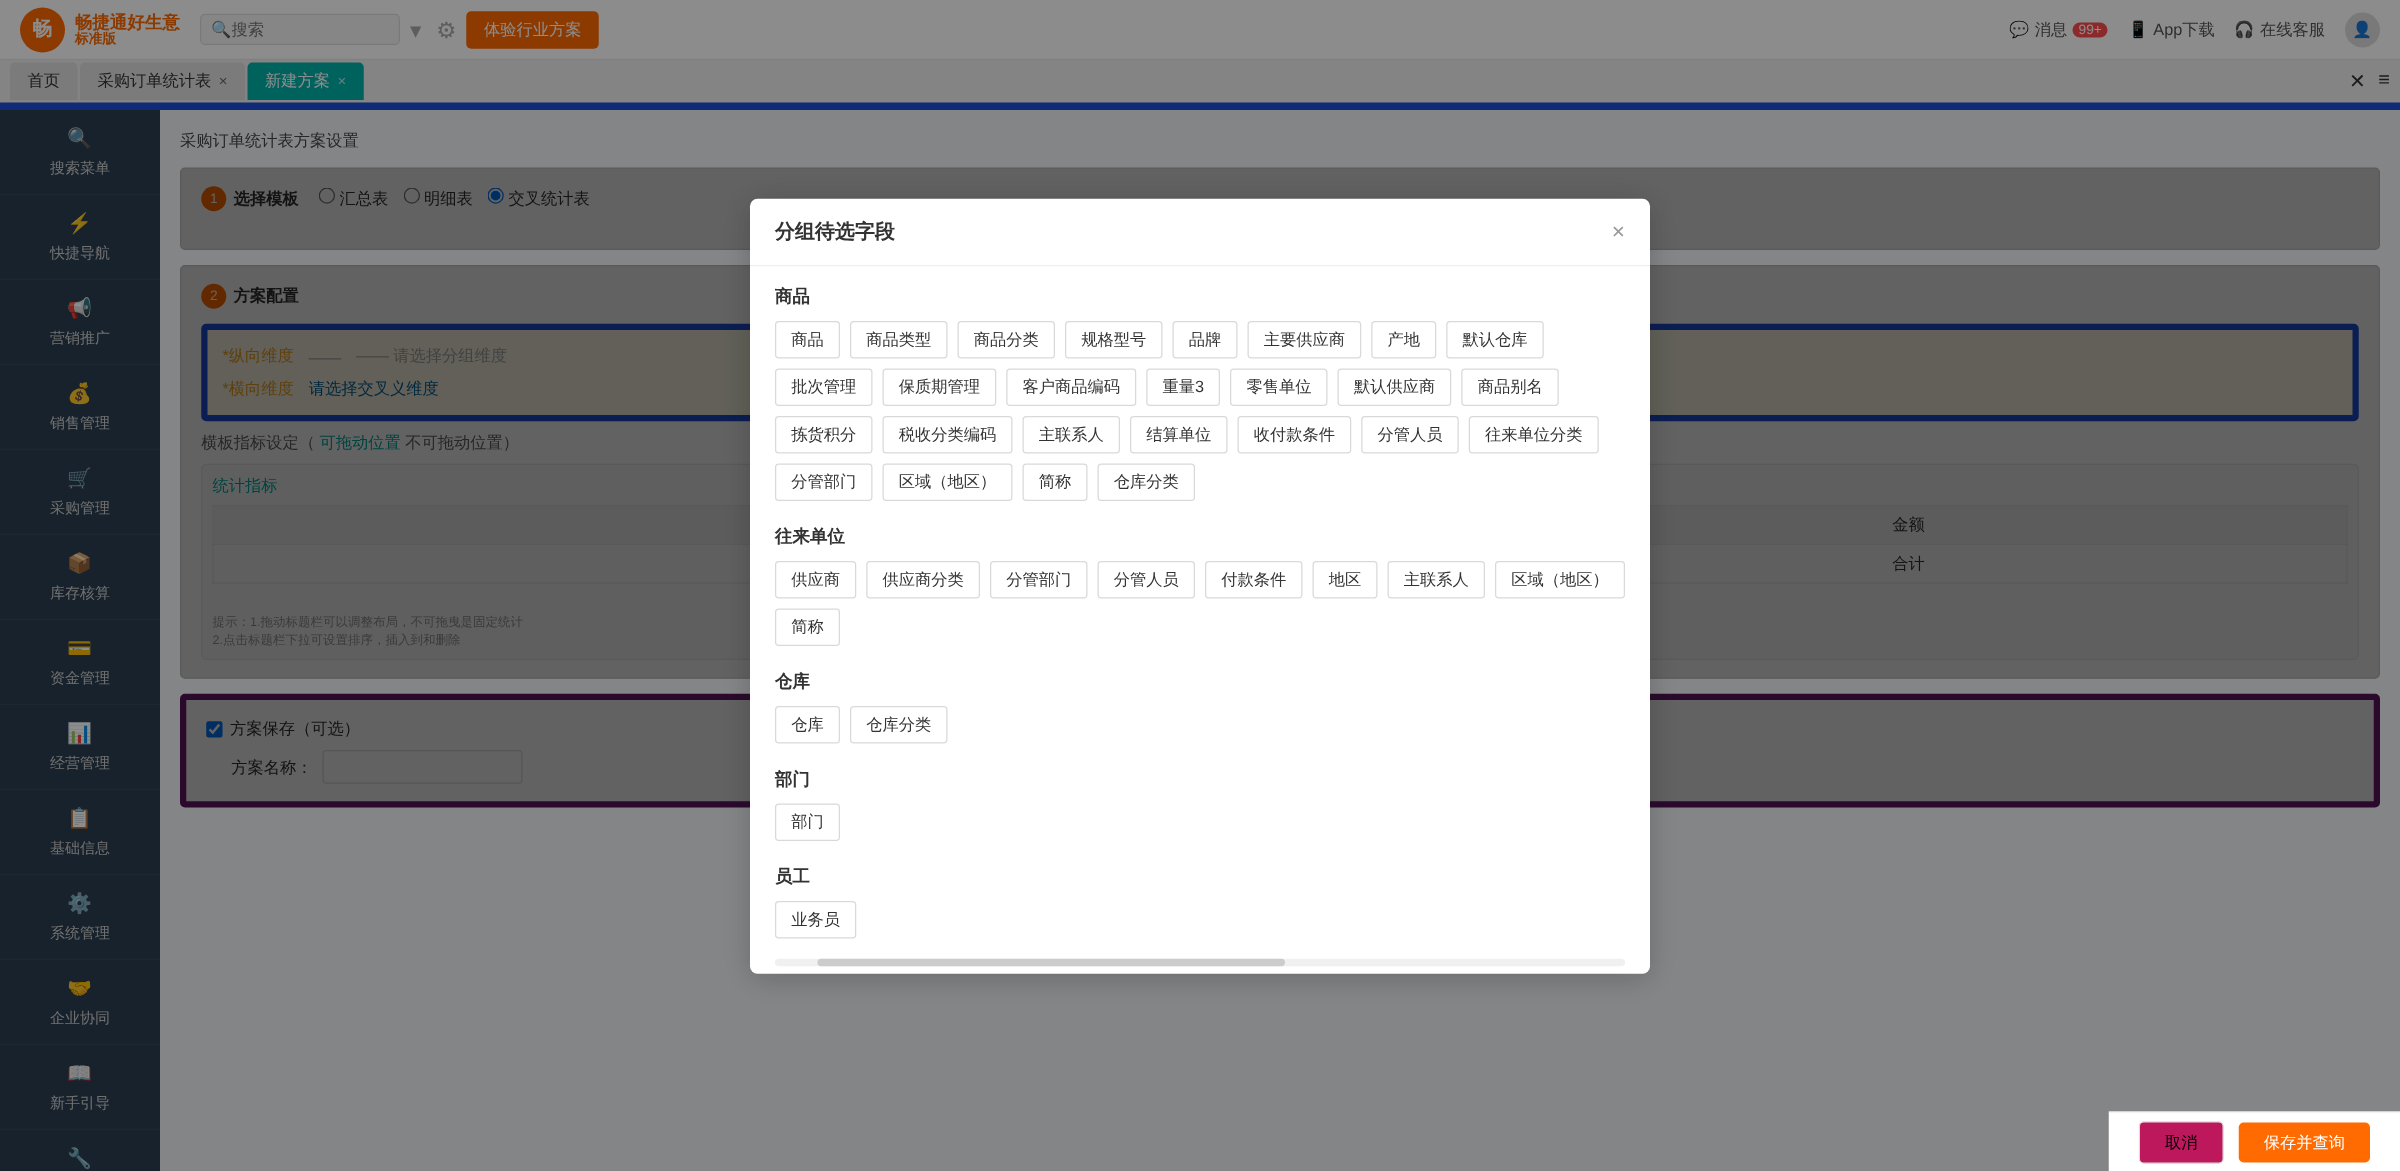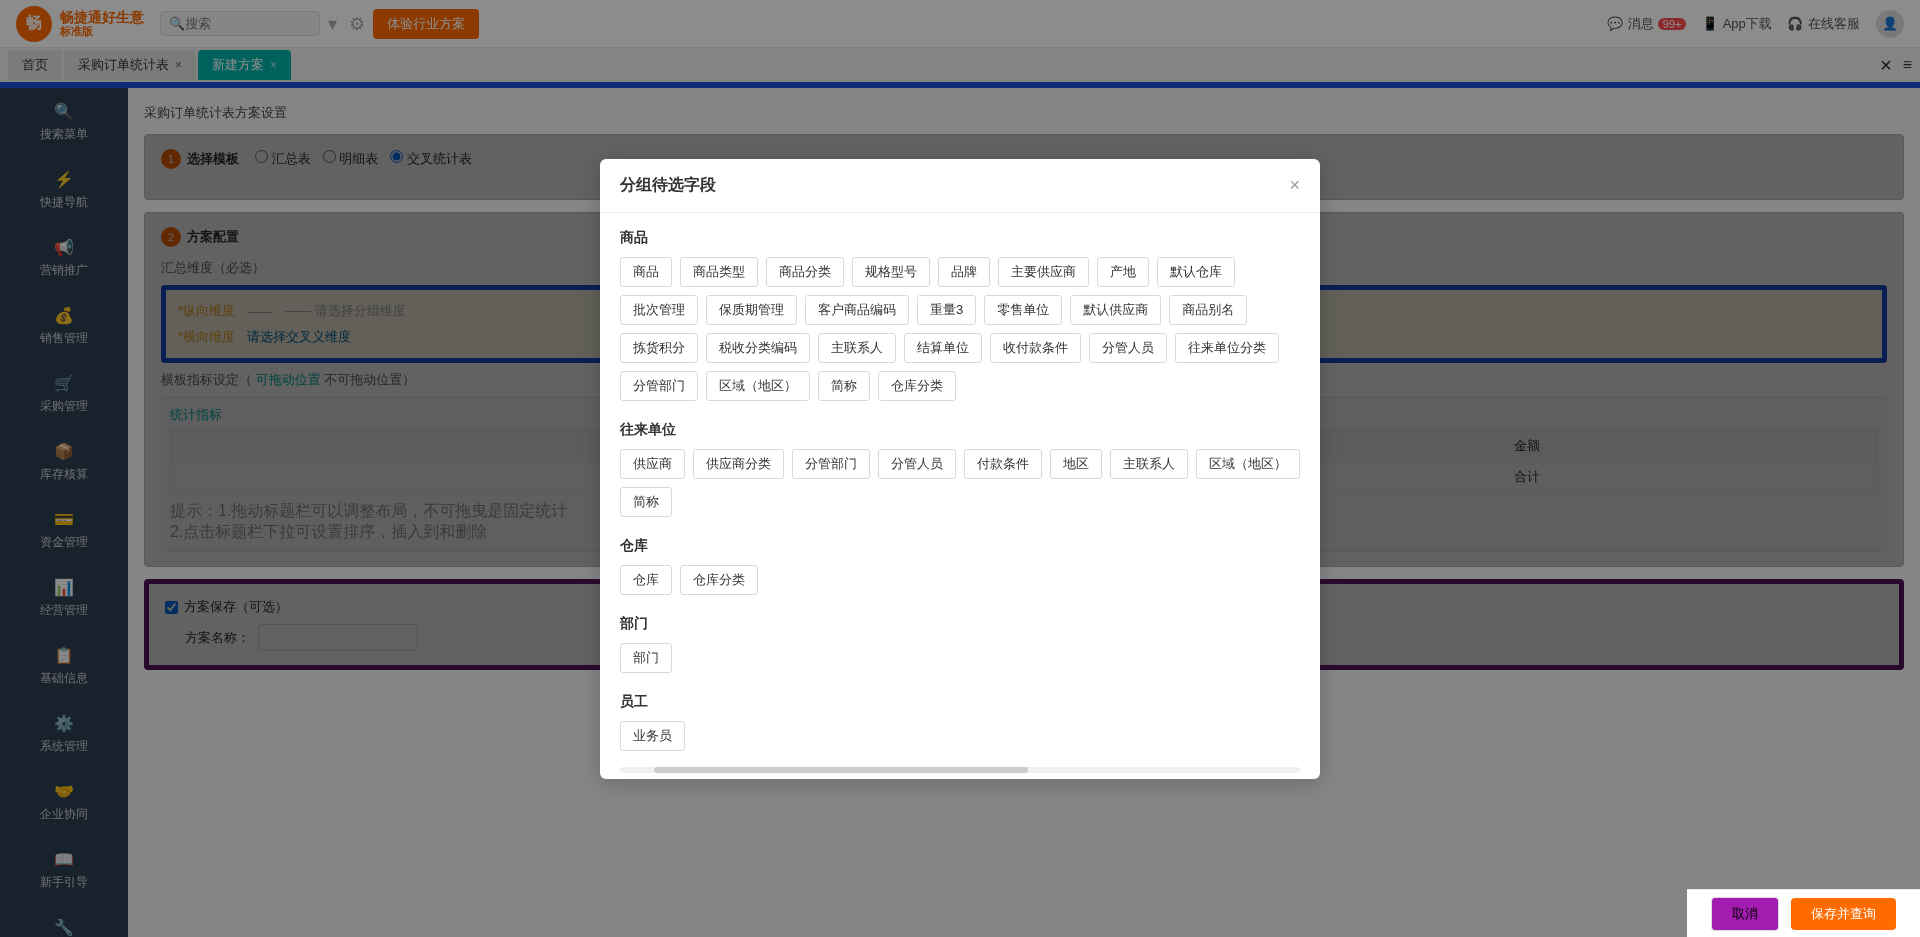--- a/index.html
+++ b/index.html
@@ -35,21 +35,21 @@
     
     .main-content { flex: 1; overflow: auto; padding: 16px; position: relative; }
     .breadcrumb { font-size: 13px; color: #666; margin-bottom: 12px; }
 
     
     .steps { display: flex; align-items: center; gap: 16px; margin-bottom: 16px; }
     .step { display: flex; align-items: center; gap: 6px; }
     .step-num { width: 20px; height: 20px; border-radius: 50%; background: #ff6b00; color: white; font-size: 11px; display: flex; align-items: center; justify-content: center; }
     .step-label { font-size: 13px; font-weight: bold; }
     .radio-group { display: flex; gap: 12px; align-items: center; font-size: 13px; }
-    .btn-cancel { border: 1px solid #ddd; background: #a21caf; padding: 7px 20px; border-radius: 4px; cursor: pointer; font-size: 13px; }
+    .btn-cancel { border: 1px solid #ddd; background: #be185d; padding: 7px 20px; border-radius: 4px; cursor: pointer; font-size: 13px; }
     .btn-save { background: #ff6b00; color: white; border: none; padding: 7px 20px; border-radius: 4px; cursor: pointer; font-size: 13px; }
 
     
     .modal-overlay { position: fixed; top: 0; left: 0; right: 0; bottom: 0; background: rgba(0,0,0,0.45); z-index: 200; display: flex; align-items: center; justify-content: center; }
     .modal { background: #fff; border-radius: 6px; width: 720px; max-height: 620px; display: flex; flex-direction: column; box-shadow: 0 4px 24px rgba(0,0,0,0.2); }
     .modal-header { padding: 16px 20px; border-bottom: 1px solid #f0f0f0; display: flex; align-items: center; justify-content: space-between; }
     .modal-title { font-size: 16px; font-weight: bold; }
     .modal-close { cursor: pointer; font-size: 18px; color: #999; line-height: 1; }
     .modal-body { flex: 1; overflow-y: auto; padding: 16px 20px; }
 
@@ -194,21 +194,20 @@
             <label><input type="radio" name="tpl" checked="" style=""> <span>交叉统计表</span></label>
           </div>
         </div>
       </div>
 
       <div style="background:#fff;border:1px solid #e8e8e8;border-radius:4px;padding:14px 16px;margin-bottom:12px;">
         <div class="step" style="margin-bottom:12px;">
           <div class="step-num">2</div>
           <span class="step-label">方案配置</span>
         </div>
-        <div style="font-size:13px;color:#666;margin-bottom:8px;">汇总维度（必选）</div>
         <div style="background:#fffbe6;border:5px solid #1d4ed8;border-radius:4px;padding:12px;margin-bottom:8px;">
           <div style="display:flex;align-items:center;gap:12px;margin-bottom:8px;">
             <span style="color:#f5a623;font-size:13px;">*纵向维度</span>
             <span style="color:#aaa;">——</span>
             <span style="color:#aaa;font-size:13px;">——  请选择分组维度</span>
           </div>
           <div style="display:flex;align-items:center;gap:12px;">
             <span style="color:#f5a623;font-size:13px;">*横向维度</span>
             <span style="color:#0369a1;font-size:13px;">请选择交叉义维度</span>
           </div>
@@ -230,21 +229,21 @@
                 <th style="border:1px solid #e8e8e8;padding:6px 12px;background:#f0f0f0;font-weight:normal;">金额</th>
               </tr>
             </thead>
             <tbody>
               <tr>
                 <td style="border:1px solid #e8e8e8;padding:6px 12px;text-align:center;">合计</td>
                 <td style="border:1px solid #e8e8e8;padding:6px 12px;text-align:center;">合计</td>
               </tr>
             </tbody>
           </table>
-          <div style="font-size:16px;color:#999;margin-top:8px;">提示：1.拖动标题栏可以调整布局，不可拖曳是固定统计<br>2.点击标题栏下拉可设置排序，插入到和删除</div>
+          <div style="font-size:10px;color:#999;margin-top:24px;">提示：1.拖动标题栏可以调整布局，不可拖曳是固定统计<br>2.点击标题栏下拉可设置排序，插入到和删除</div>
         </div>
       </div>
 
       <div style="background:#fff;border:5px solid #701a75;border-radius:4px;padding:14px 16px;">
         <label style="display:flex;align-items:center;gap:6px;font-size:13px;">
           <input type="checkbox" checked="" style="">
           <span>方案保存（可选）</span>
         </label>
         <div style="margin-top:8px;display:flex;align-items:center;gap:8px;padding-left:20px;">
           <span style="font-size:13px;">方案名称：</span>

